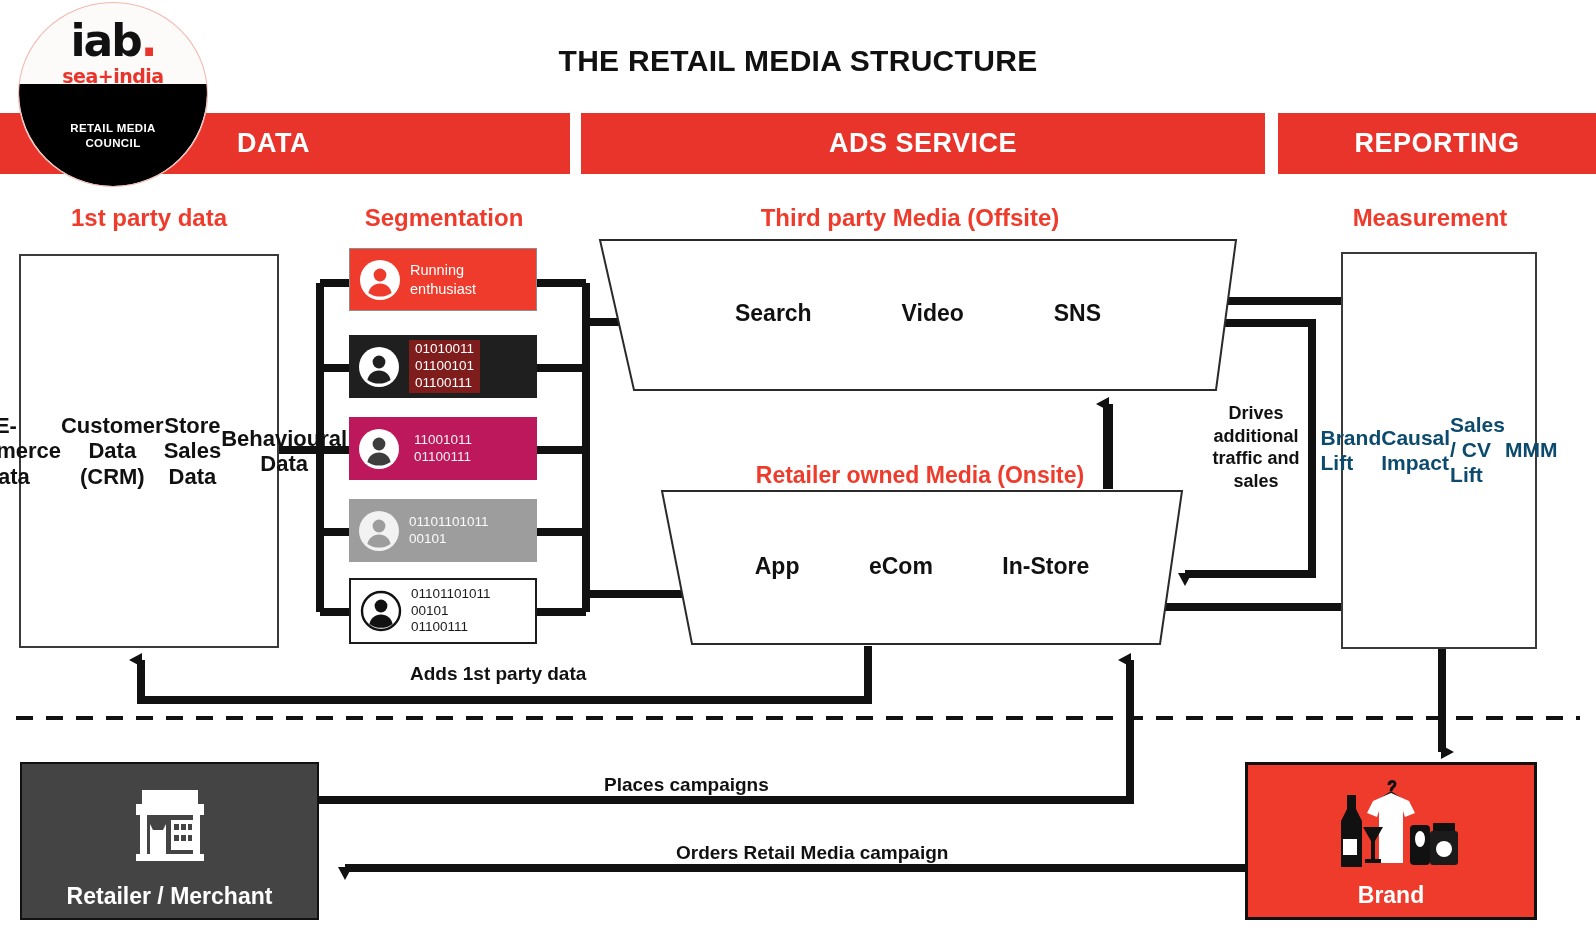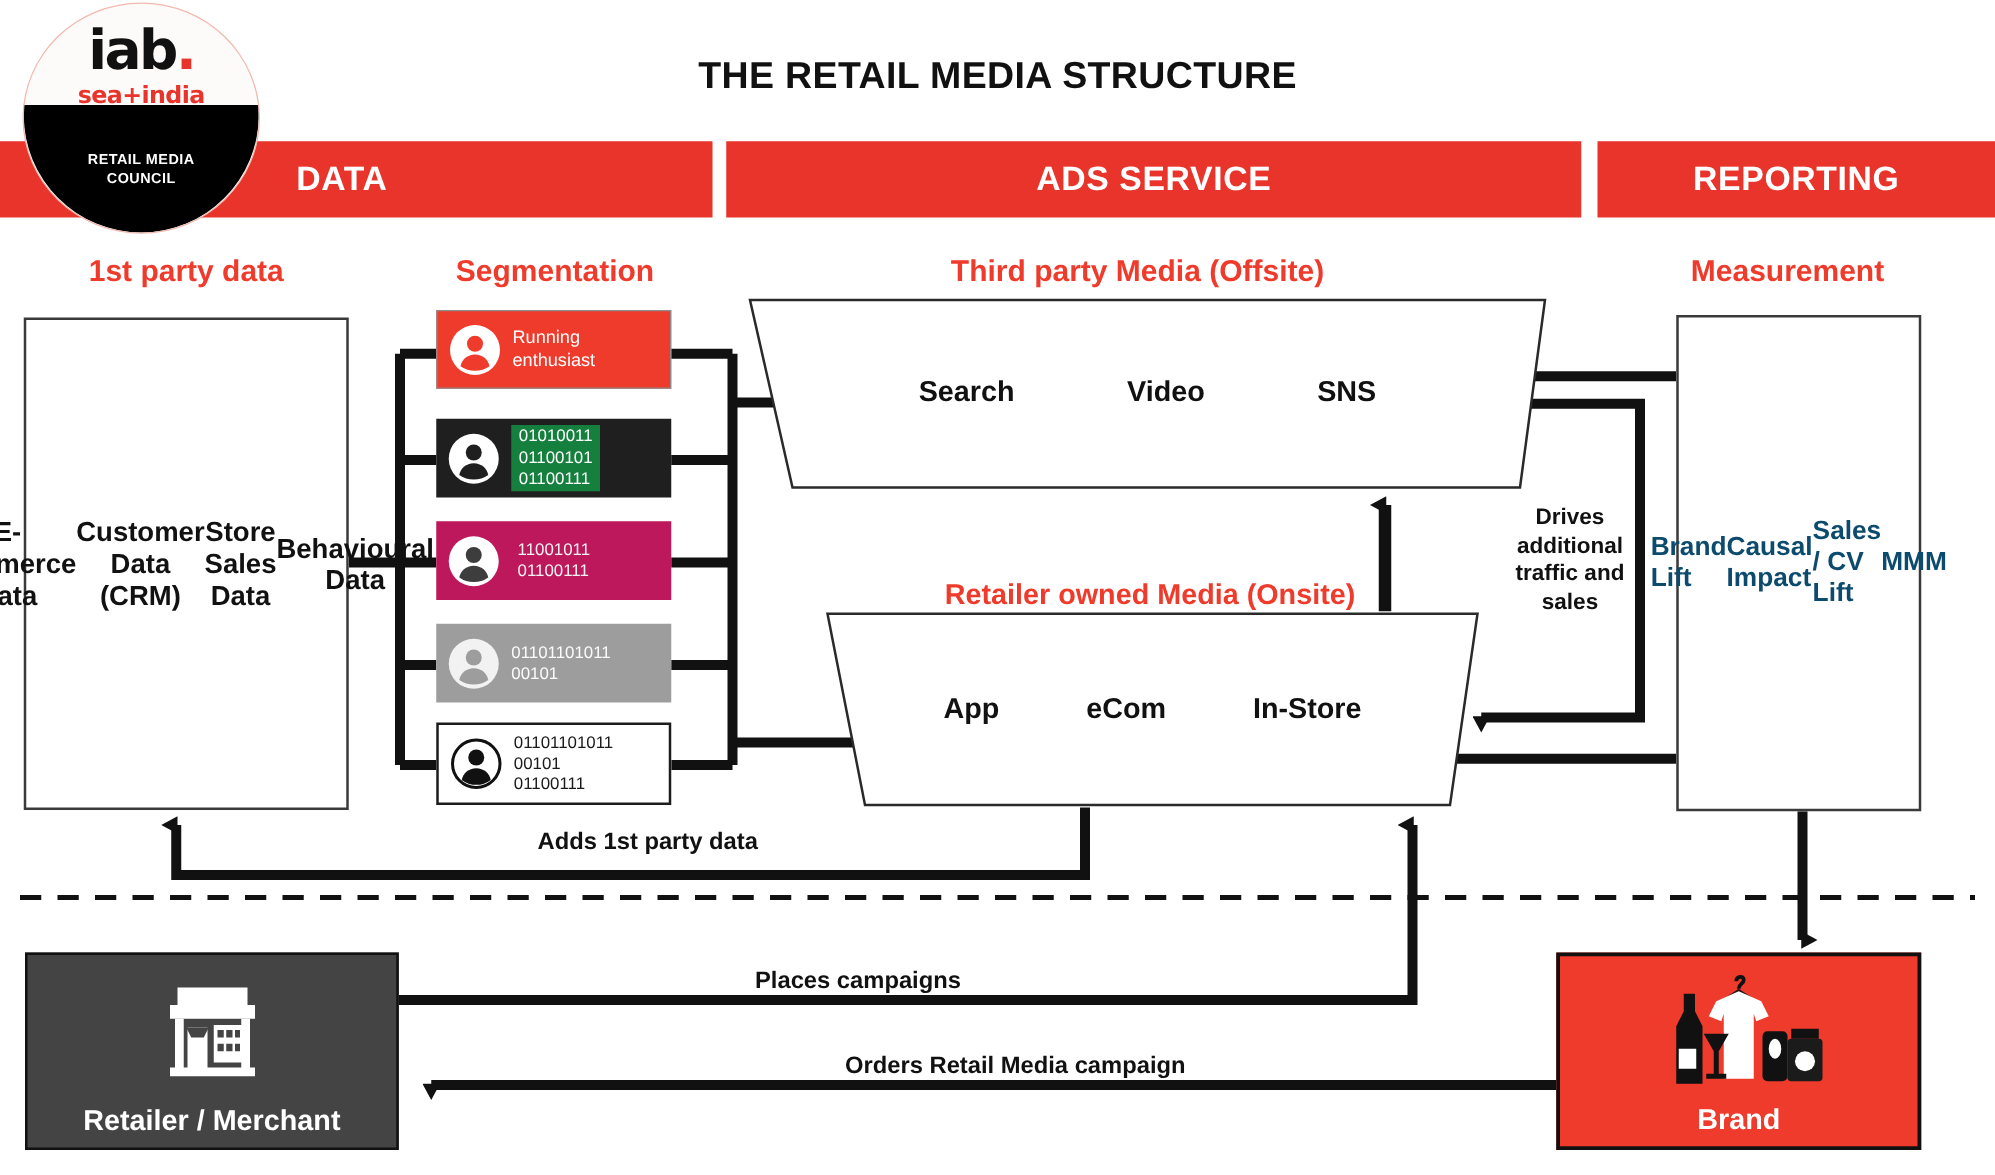--- a/index.html
+++ b/index.html
@@ -85,21 +85,21 @@
     position: absolute; left: 349px; width: 188px; height: 63px;
     display: flex; align-items: center; gap: 9px; padding-left: 9px;
   }
   .seg-av { width: 42px; height: 42px; flex: 0 0 42px; position: relative; }
   .seg-av svg { width: 42px; height: 42px; display:block; }
   .seg-txt { font-size: 13.5px; line-height: 1.25; white-space: pre-line; }
 
   #seg-0 { top: 248px; background: #ef3b2c; border: 1px solid #8d8d8d; }
   #seg-0 .seg-txt { color: #fff; font-size: 14.5px; }
   #seg-1 { top: 335px; background: #1f1f1f; }
-  #seg-1 .seg-txt { color: #fff; background: #15803d; padding: 1px 6px; }
+  #seg-1 .seg-txt { color: #fff; background: #7f1d1d; padding: 1px 6px; }
   #seg-2 { top: 417px; background: #be185d; }
   #seg-2 .seg-txt { color: #f2f2f2; padding-left: 5px;}
   #seg-3 { top: 499px; background: #9d9d9d; }
   #seg-3 .seg-txt { color: #fbfbfb; }
   #seg-4 { top: 578px; background: #fff; border: 2px solid #1c1c1c; height: 66px; }
   #seg-4 .seg-txt { color: #1a1a1a; }
 
   
   .trap { position: absolute; }
   .trap svg { position: absolute; left: 0; top: 0; }
@@ -129,21 +129,21 @@
     position: absolute; left: 0; bottom: 8px; width: 100%; text-align: center;
     color: #fff; font-size: 23px; font-weight: 700;
   }
 
   
   .flabel { position: absolute; font-size: 19px; font-weight: 700; color: #111; }
   #lbl-drives {
     left: 1202px; top: 402px; width: 108px; text-align: center;
     font-size: 18px; line-height: 1.26;
   }
-  #lbl-adds   { left: 410px;  top: 663px; font-size: 19px; margin-left: 20px; }
+  #lbl-adds   { left: 410px;  top: 663px; font-size: 19px; }
   #lbl-places { left: 604px;  top: 774px; font-size: 19px; }
   #lbl-orders { left: 676px;  top: 842px; font-size: 19px; text-align: center; }
 
   
   #wires { position: absolute; left: 0; top: 0; width: 1596px; height: 940px; }
 </style>
 </head>
 <body>
 
 <div id="stage">

